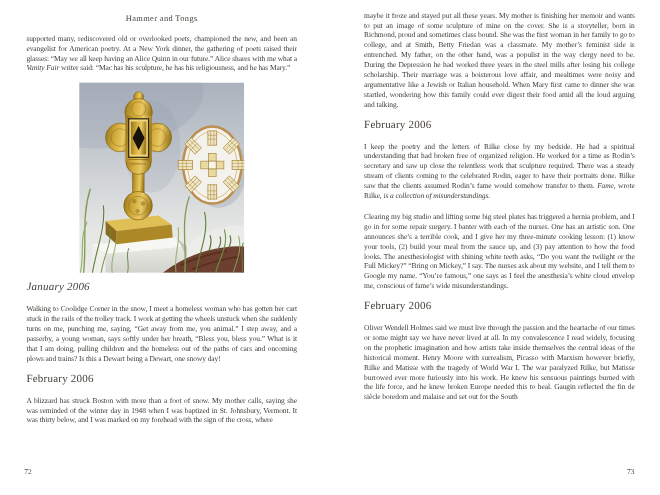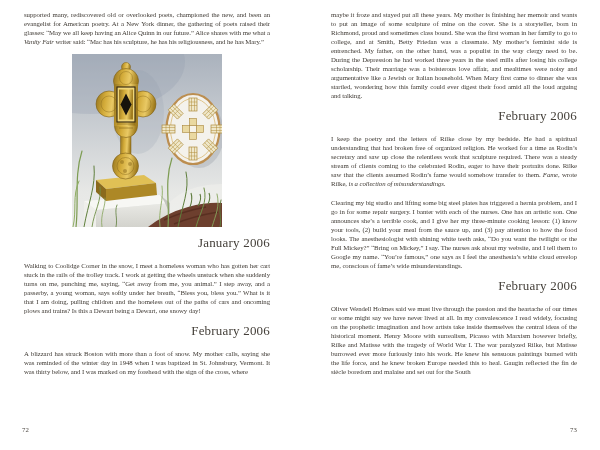--- a/index.html
+++ b/index.html
@@ -13,34 +13,35 @@
   .page-right{left:331px;}
   .running-header{
     margin:12px 0 0;font-size:7.6px;font-weight:normal;text-align:center;
     letter-spacing:.35px;color:#45403a;
   }
   p.body-text{
     margin:10px 0 0;font-size:6.8px;line-height:9px;text-align:justify;
     letter-spacing:-.08px;color:#403b35;
   }
   .month-heading{
-    margin:8px 0 0;font-size:13px;font-weight:normal;text-align:right;
+    margin:8px 0 0;font-size:10px;font-weight:normal;text-align:left;
     letter-spacing:.2px;color:#45403a;
   }
   figure.photo{margin:8px auto 0;width:150px;height:173px;padding:0;}
   figure.photo svg{display:block;}
-  .photo-caption{margin-top:8px;}
+  .photo-caption{margin-top:8px;font-style:italic;}
   .page-number{position:absolute;top:426px;font-size:6.8px;color:#4a453f;}
   .page-number.num-left{left:22px;}
   .page-number.num-right{left:570px;}
 </style>
 </head>
 <body>
 
 <section class="page page-left">
+  <h1 class="running-header">Hammer and Tongs</h1>
 
   <p class="body-text">supported many, rediscovered old or overlooked poets, championed the new, and been an evangelist for American poetry. At a New York dinner, the gathering of poets raised their glasses: “May we all keep having an Alice Quinn in our future.” Alice shares with me what a <i>Vanity Fair</i> writer said: “Mac has his sculpture, he has his religiousness, and he has Mary.”</p>
 
   <figure class="photo">
     <svg width="150" height="173" viewBox="0 0 150 173">
       <defs>
         <linearGradient id="wall" x1="0" y1="0" x2="0" y2="1">
           <stop offset="0" stop-color="#aab2bd"></stop>
           <stop offset="0.45" stop-color="#ccd0d4"></stop>
           <stop offset="0.8" stop-color="#e7e8e6"></stop>

